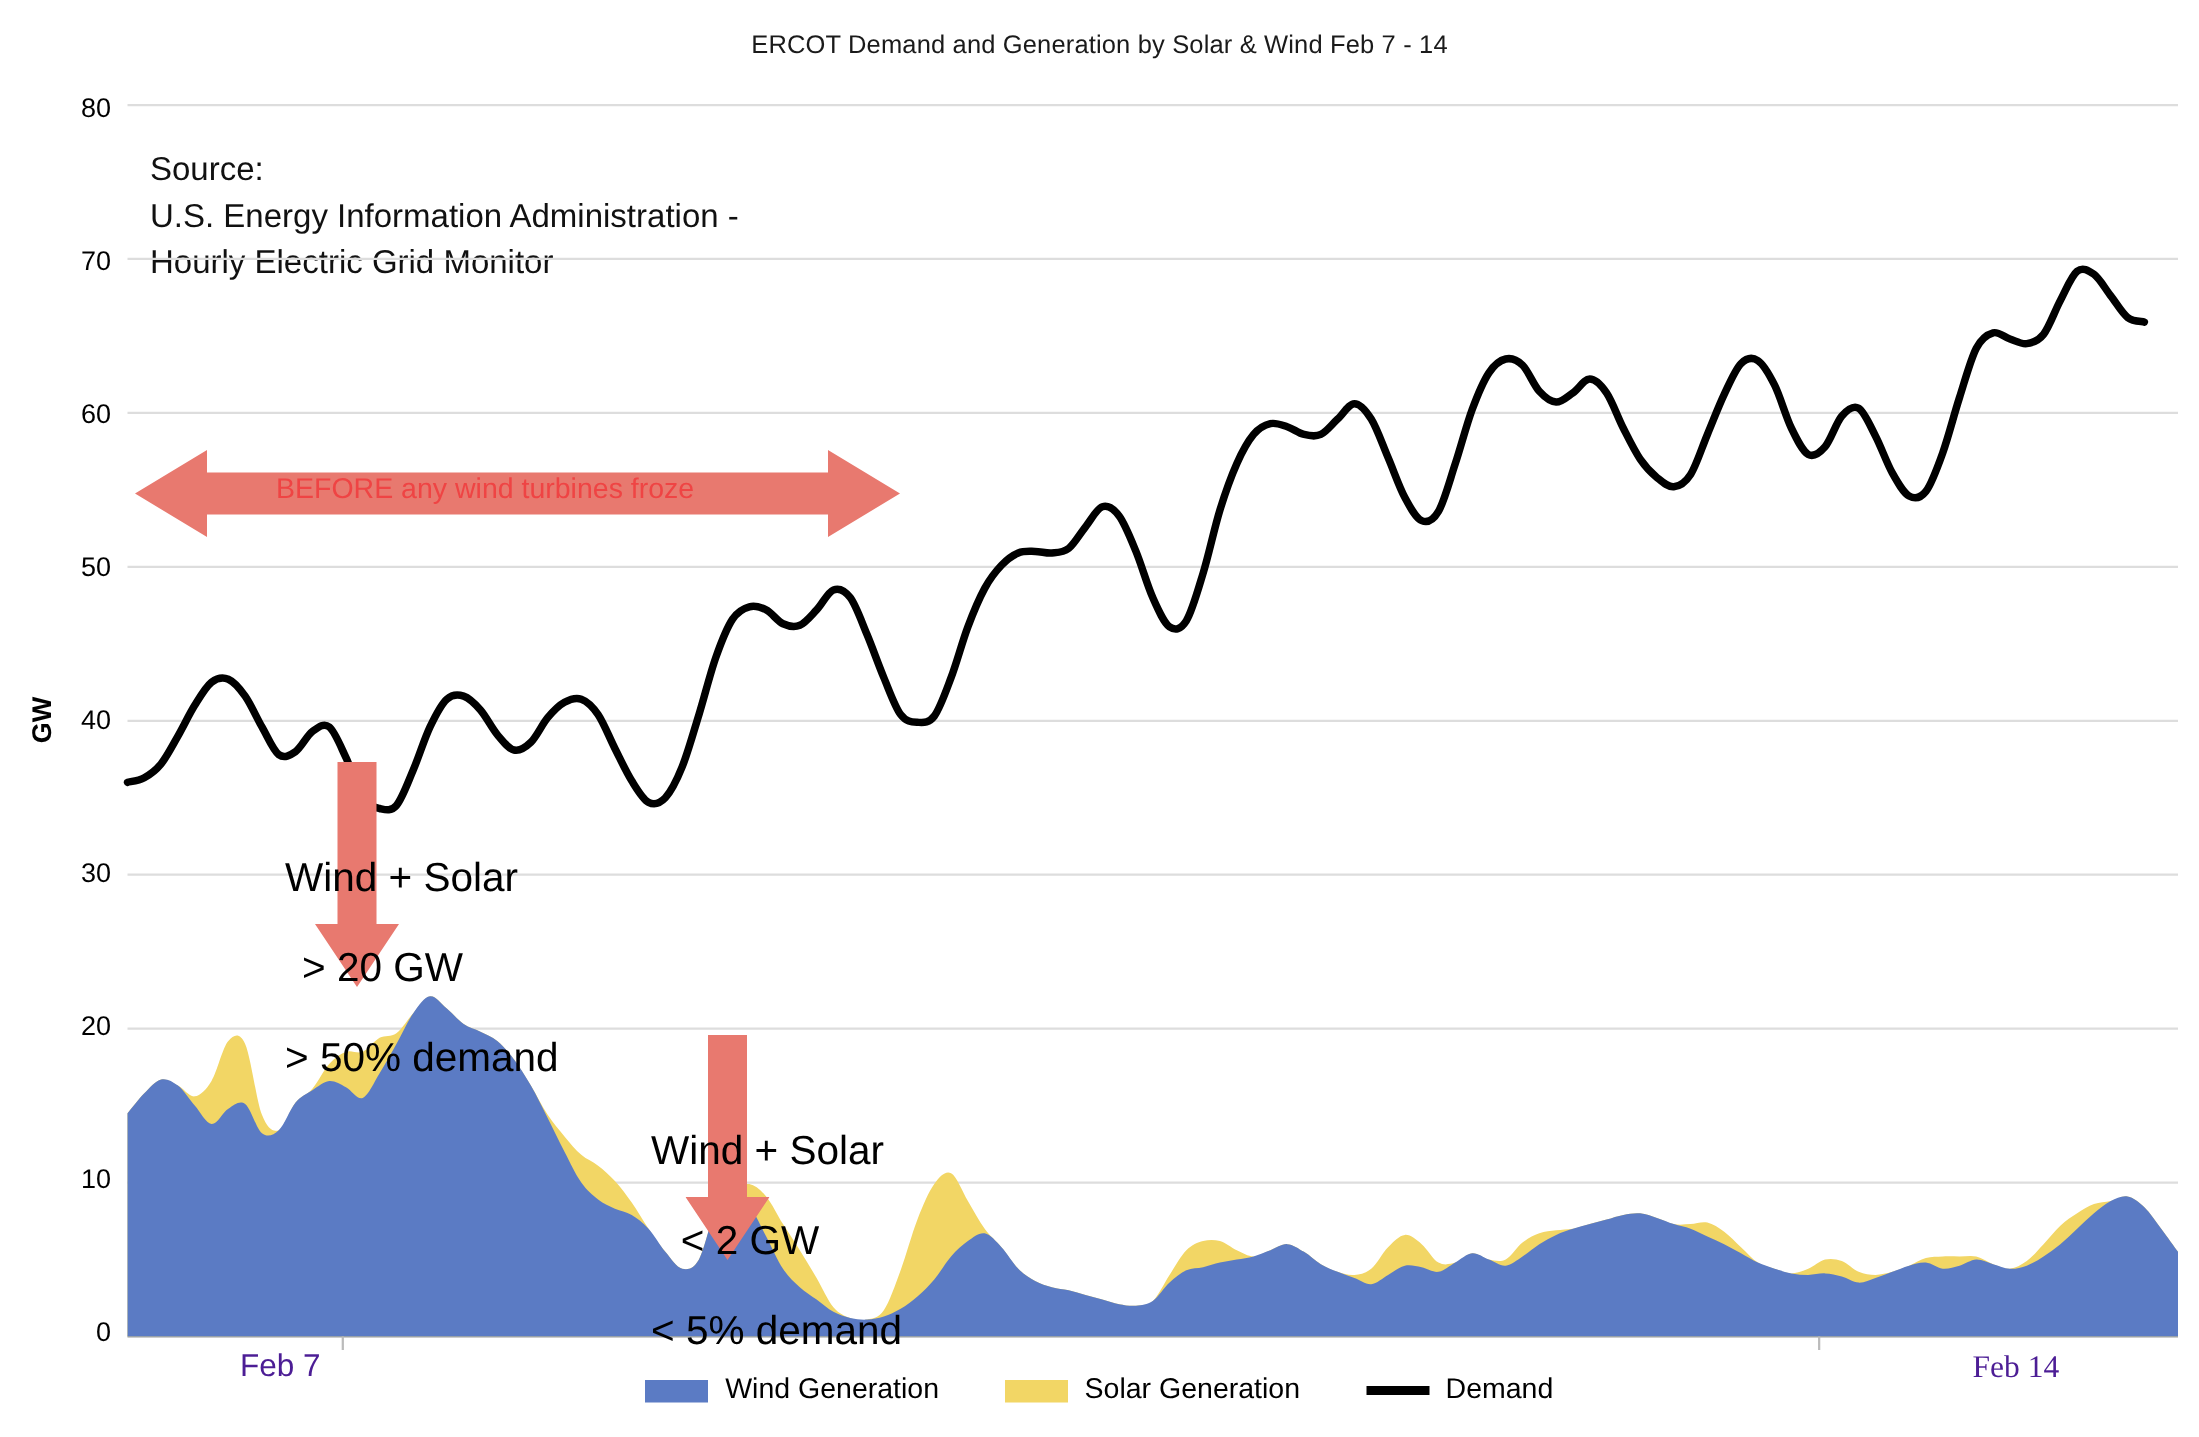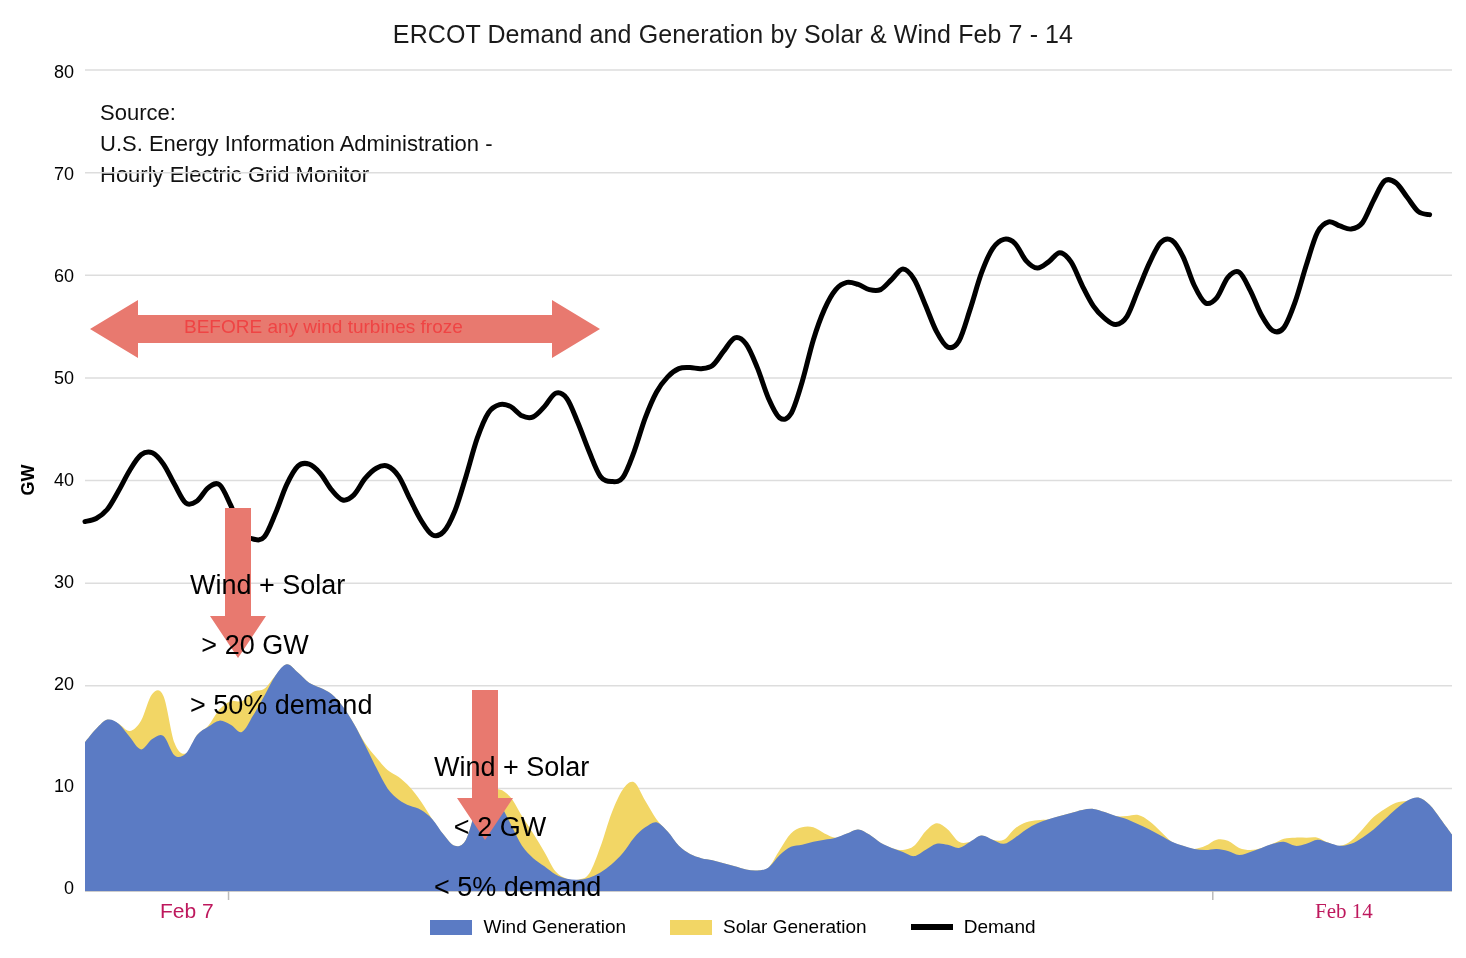--- a/index.html
+++ b/index.html
@@ -20,21 +20,21 @@
     left: 0; top: 0;
     width: 1466px;
     height: 958px;
   }
   .chart-title {
     position: absolute;
     left: 0;
     top: 20px;
     width: 1466px;
     text-align: center;
-    font-size: 25px;
+    font-size: 17px;
     color: #1a1a1a;
     letter-spacing: 0.1px;
   }
   .source-note {
     position: absolute;
     left: 100px;
     top: 97px;
     font-size: 22px;
     line-height: 31px;
     color: #111111;
@@ -55,21 +55,21 @@
     position: absolute;
     width: 56px;
     text-align: right;
     font-size: 18px;
     font-weight: normal;
     color: #000;
   }
   .x-tick-label {
     position: absolute;
     font-size: 21px;
-    color: #be185d;
+    color: #4c1d95;
   }
   .legend {
     position: absolute;
     left: 0;
     top: 916px;
     width: 1466px;
     display: flex;
     justify-content: center;
     align-items: center;
     gap: 44px;

